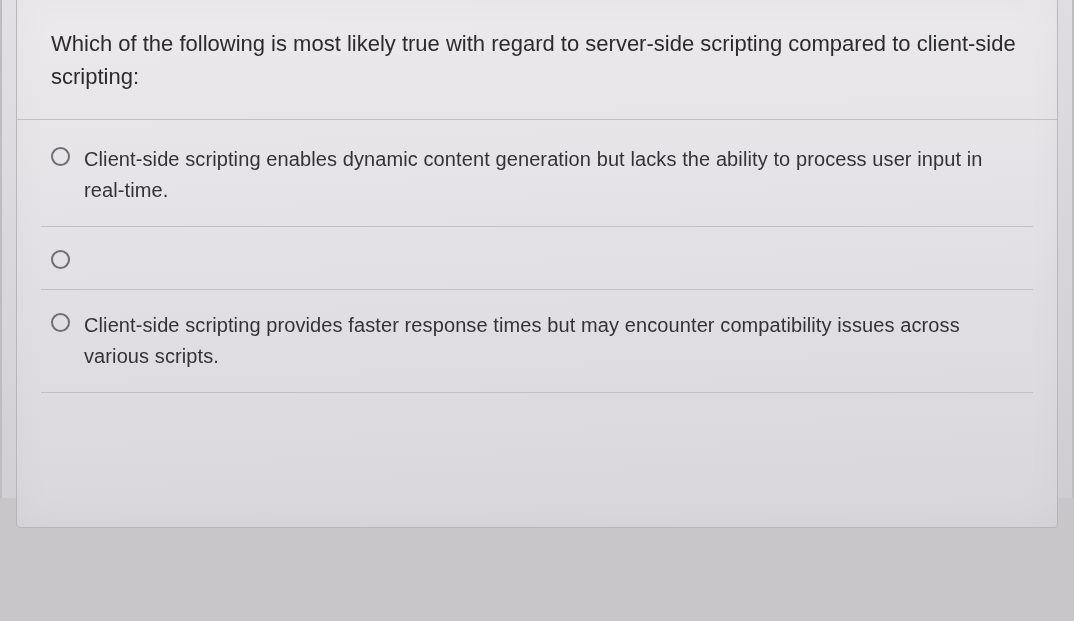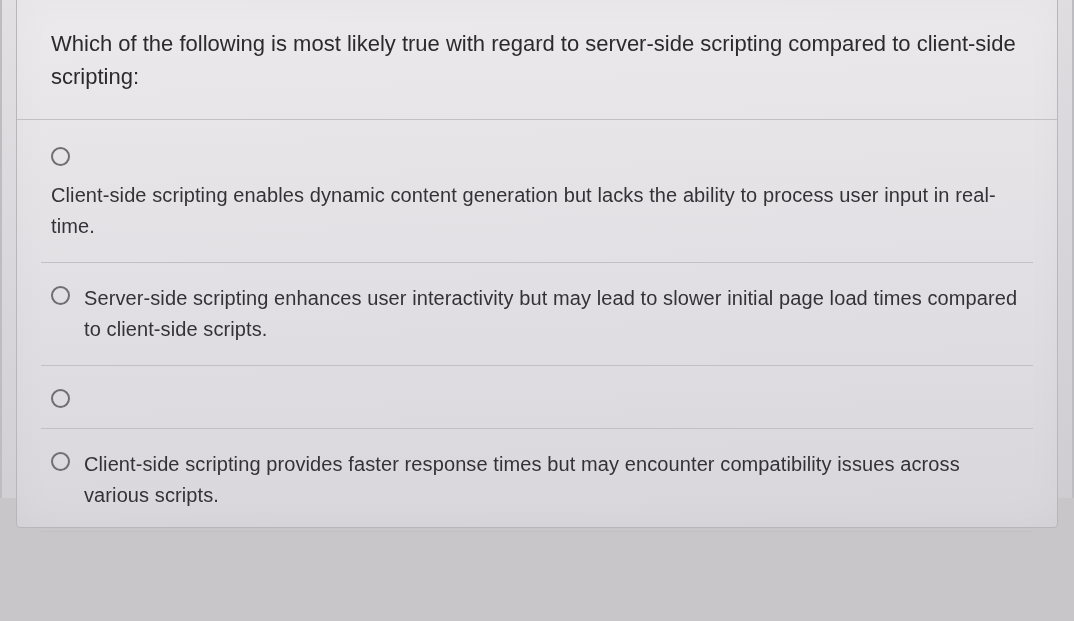--- a/index.html
+++ b/index.html
@@ -43,21 +43,20 @@
   }
   .option {
     display: flex;
     align-items: flex-start;
     gap: 14px;
     padding: 20px 10px 20px 10px;
     border-bottom: 1px solid #c2c0c5;
   }
   .option:first-child {
     margin-top: 4px;
-    flex-direction: column;
   }
   .radio {
     flex: 0 0 auto;
     width: 19px;
     height: 19px;
     border: 2px solid #6f6e72;
     border-radius: 50%;
     margin-top: 3px;
     background: transparent;
     cursor: pointer;
@@ -78,24 +77,20 @@
 
     <div class="question">Which of the following is most likely true with regard to server-side scripting compared to client-side scripting:</div>
 
     <div class="options">
 
       <div class="option">
         <div class="radio"></div>
         <div class="opt-text">Client-side scripting enables dynamic content generation but lacks the ability to process user input in real-time.</div>
       </div>
 
-      <div class="option">
-        <div class="radio"></div>
-        <div class="opt-text">Server-side scripting enhances user interactivity but may lead to slower initial page load times compared to client-side scripts.</div>
-      </div>
 
 
       <div class="option">
         <div class="radio"></div>
       </div>
 
       <div class="option">
         <div class="radio"></div>
         <div class="opt-text">Client-side scripting provides faster response times but may encounter compatibility issues across various scripts.</div>
       </div>

